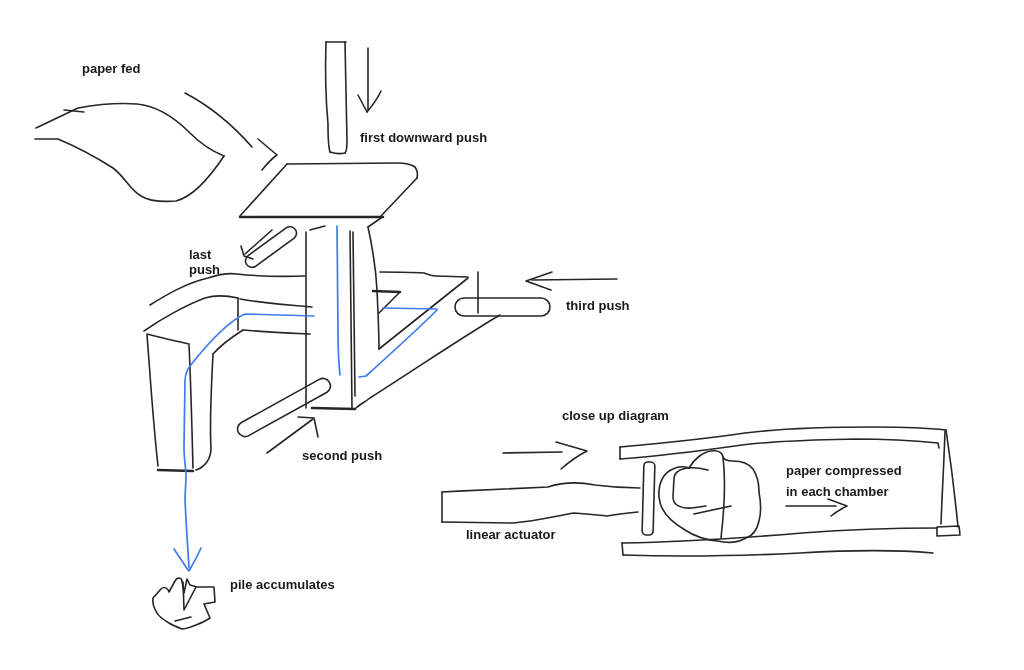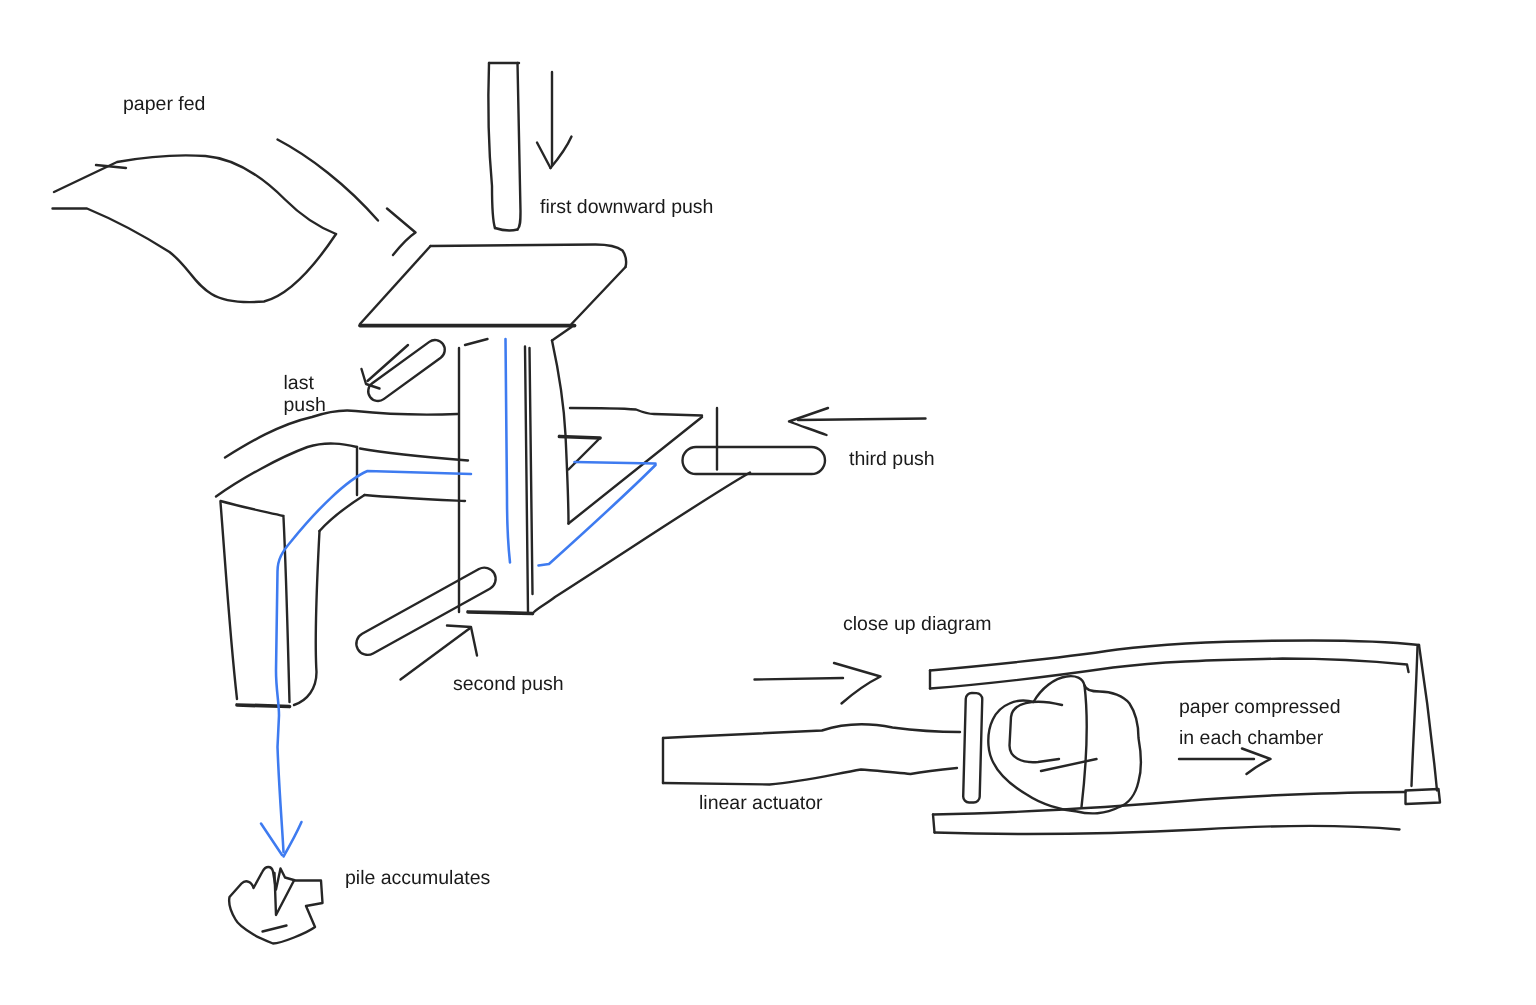--- a/index.html
+++ b/index.html
@@ -9,20 +9,21 @@
     width: 1024px;
     height: 670px;
     overflow: hidden;
     font-family: "Liberation Sans", sans-serif;
   }
   .stage {
     position: relative;
     width: 991px;
     height: 670px;
     background: #ffffff;
+    font-weight: bold;
   }
   svg { display: block; }
   .ink {
     stroke: #262626;
     fill: none;
     stroke-width: 1.6;
     stroke-linecap: round;
     stroke-linejoin: round;
   }
   .thick { stroke-width: 2.5; }

